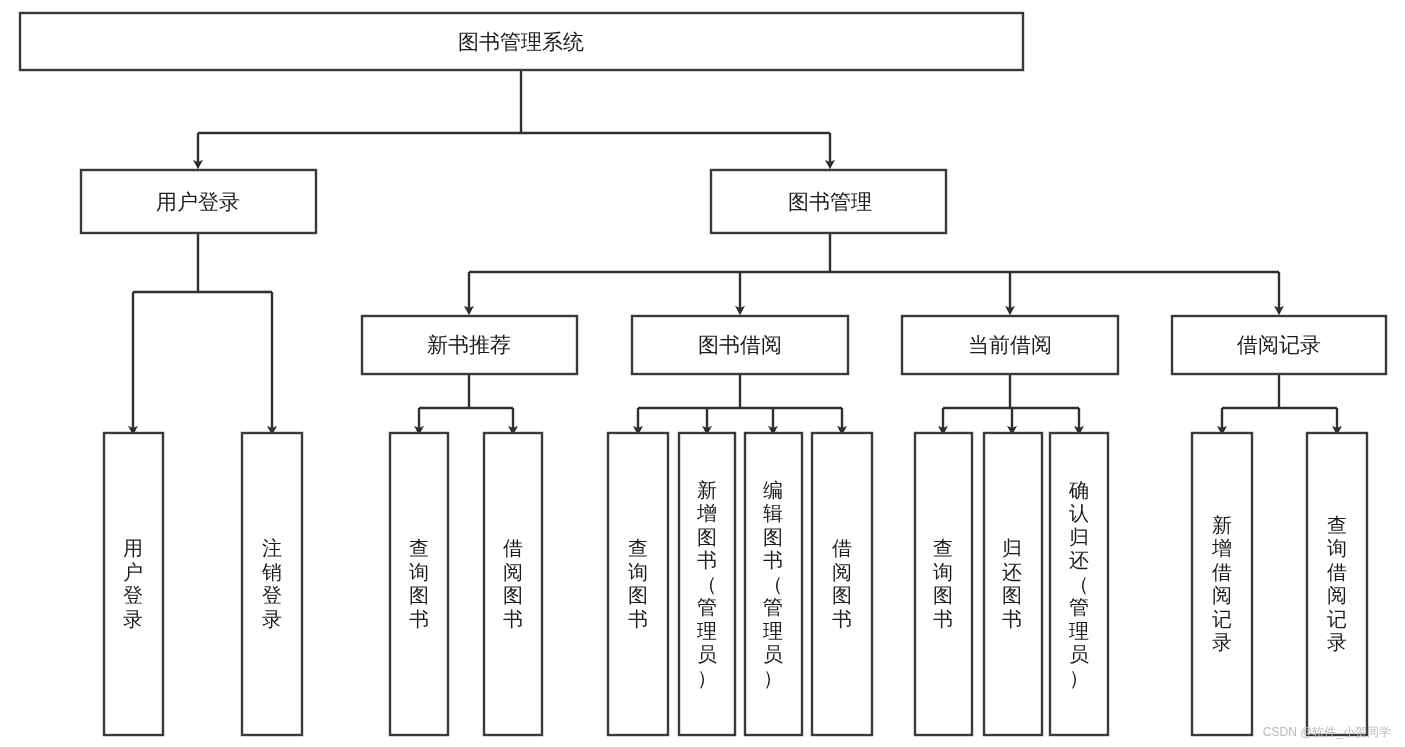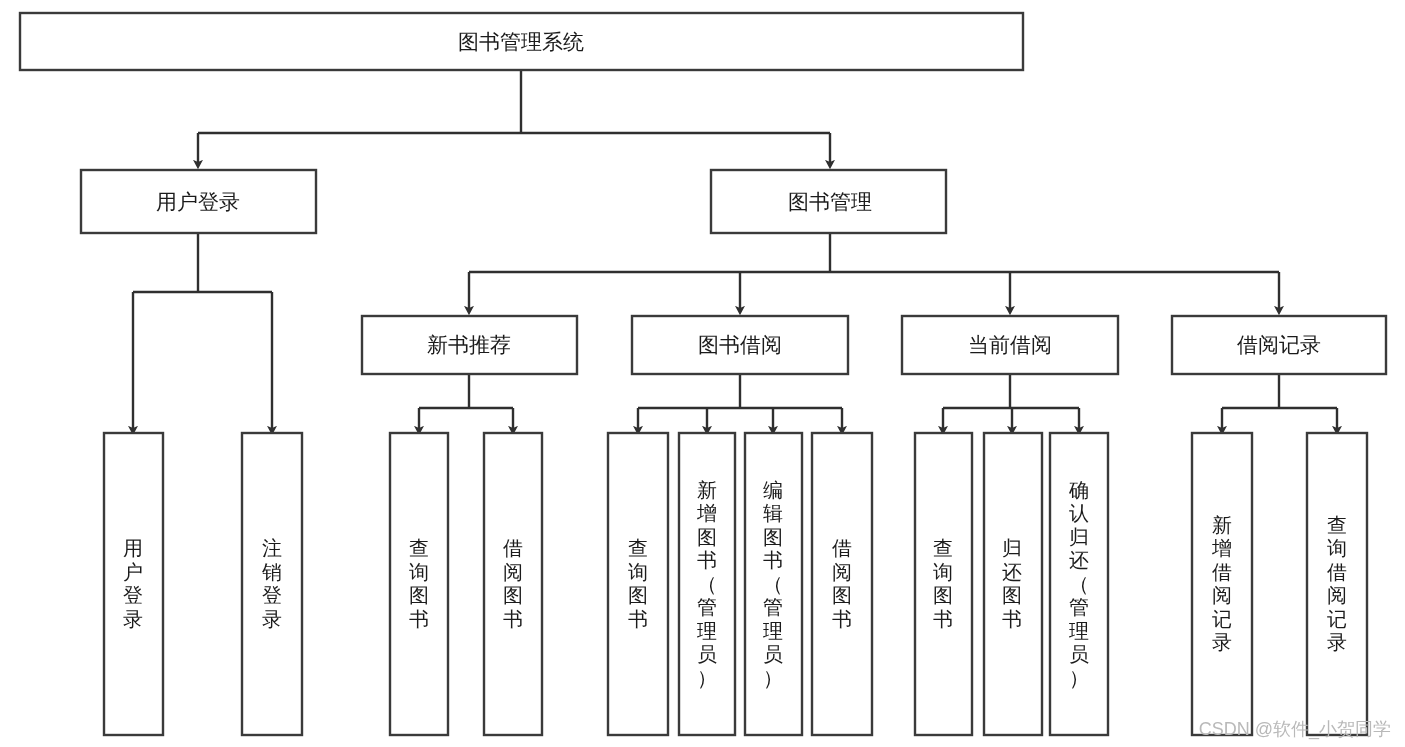--- a/index.html
+++ b/index.html
@@ -50,21 +50,21 @@
     fill: none;
   }
   .arrow-head {
     fill: #2f2f2f;
   }
   .watermark {
     position: absolute;
     right: 14px;
     bottom: 6px;
     color: #b9b9b9;
-    font-size: 18px;
+    font-size: 12px;
     font-family: "Liberation Sans", "DejaVu Sans", sans-serif;
     white-space: nowrap;
     user-select: none;
   }
 </style>
 </head>
 <body>
 
 <div id="diagram-root">
 

